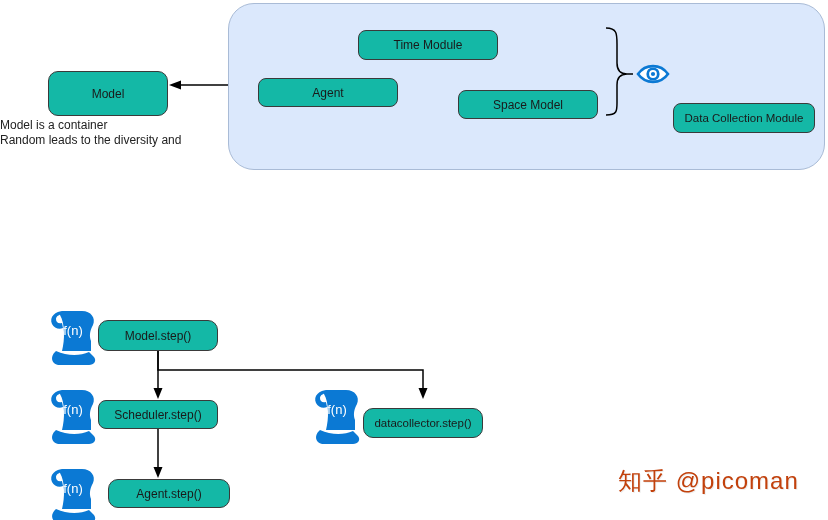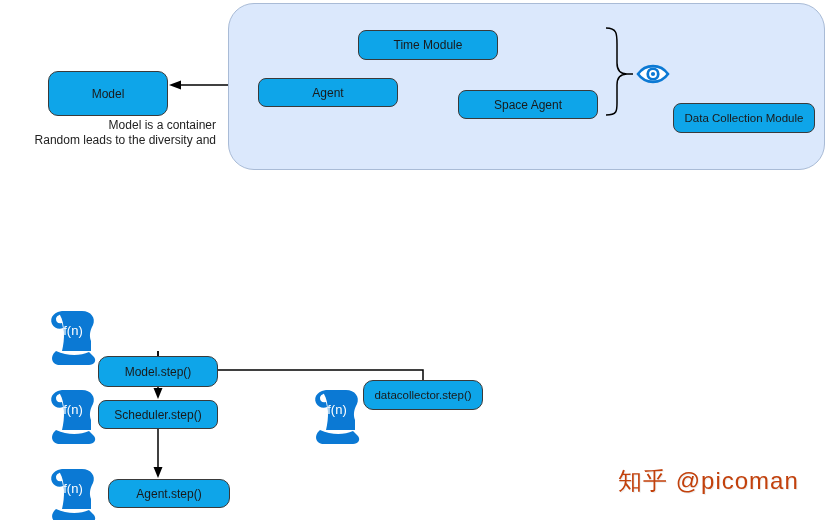--- a/index.html
+++ b/index.html
@@ -9,38 +9,38 @@
   
   .group-container{
     position:absolute;left:228px;top:3px;width:597px;height:167px;
     background:#dbe8fc;border:1px solid #a9bbd6;border-radius:26px;
     box-sizing:border-box;
   }
 
   
   .node{
     position:absolute;display:flex;align-items:center;justify-content:center;
-    background:#0ea5e9;border:1.5px solid #3a3a3a;border-radius:8px;
+    background:#14b8a6;border:1.5px solid #3a3a3a;border-radius:8px;
     font-size:12px;color:#1a1a1a;box-sizing:border-box;white-space:nowrap;
     z-index:3;
   }
   .node.rounder{border-radius:10px;}
 
   #node-time{left:358px;top:30px;width:140px;height:30px;}
   #node-agent{left:258px;top:78px;width:140px;height:29px;}
   #node-space{left:458px;top:90px;width:140px;height:29px;}
   #node-datacol{left:673px;top:59px;width:142px;height:30px;font-size:11.5px;margin-top:44px;}
   #node-model{left:48px;top:71px;width:120px;height:45px;}
-  #node-model-step{left:98px;top:320px;width:120px;height:31px;margin-top:36px;}
+  #node-model-step{left:98px;top:320px;width:120px;height:31px;}
   #node-scheduler-step{left:98px;top:400px;width:120px;height:29px;border-radius:8px;}
   #node-agent-step{left:108px;top:479px;width:122px;height:29px;}
-  #node-datacollector-step{left:363px;top:380px;width:120px;height:30px;font-size:11.5px;}
+  #node-datacollector-step{left:363px;top:408px;width:120px;height:30px;font-size:11.5px;}
 
   .caption{
-    position:absolute;left:0px;top:118px;width:216px;text-align:right;
+    position:absolute;left:0px;top:118px;width:216px;text-align:left;
     font-size:12px;line-height:14.5px;color:#222;z-index:3;
   }
 
   .overlay{position:absolute;left:0;top:0;z-index:2;}
   .icon-svg{position:absolute;z-index:4;}
 
   .scroll-label{fill:#ffffff;font-size:13px;font-family:"Liberation Sans",sans-serif;}
 
   #watermark{
     position:absolute;left:618px;top:465px;width:200px;
@@ -101,21 +101,21 @@
     <use href="#scrollShape"></use>
     <text class="scroll-label" x="27" y="27" text-anchor="middle">f(n)</text>
   </svg>
   <svg class="icon-svg" style="left:310px;top:387px;" width="52" height="58" viewBox="0 0 52 58">
     <use href="#scrollShape"></use>
     <text class="scroll-label" x="27" y="27" text-anchor="middle">f(n)</text>
   </svg>
 
   <div class="node" id="node-time">Time Module</div>
   <div class="node" id="node-agent">Agent</div>
-  <div class="node" id="node-space">Space Agent</div>
+  <div class="node" id="node-space">Space Model</div>
   <div class="node" id="node-datacol">Data Collection Module</div>
   <div class="node rounder" id="node-model">Model</div>
 
   <div class="caption">
     <div>Model is a container</div>
     <div>Random leads to the diversity and</div>
   </div>
 
   <div class="node rounder" id="node-model-step">Model.step()</div>
   <div class="node rounder" id="node-scheduler-step">Scheduler.step()</div>

